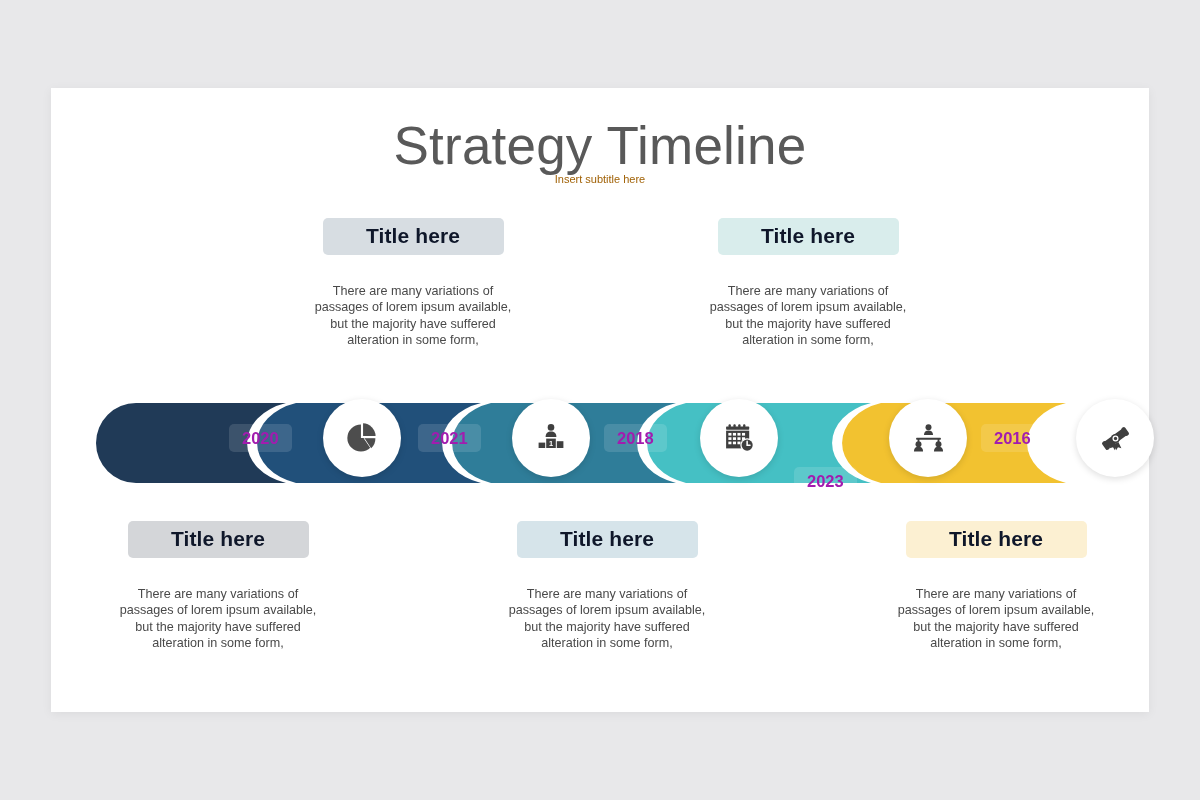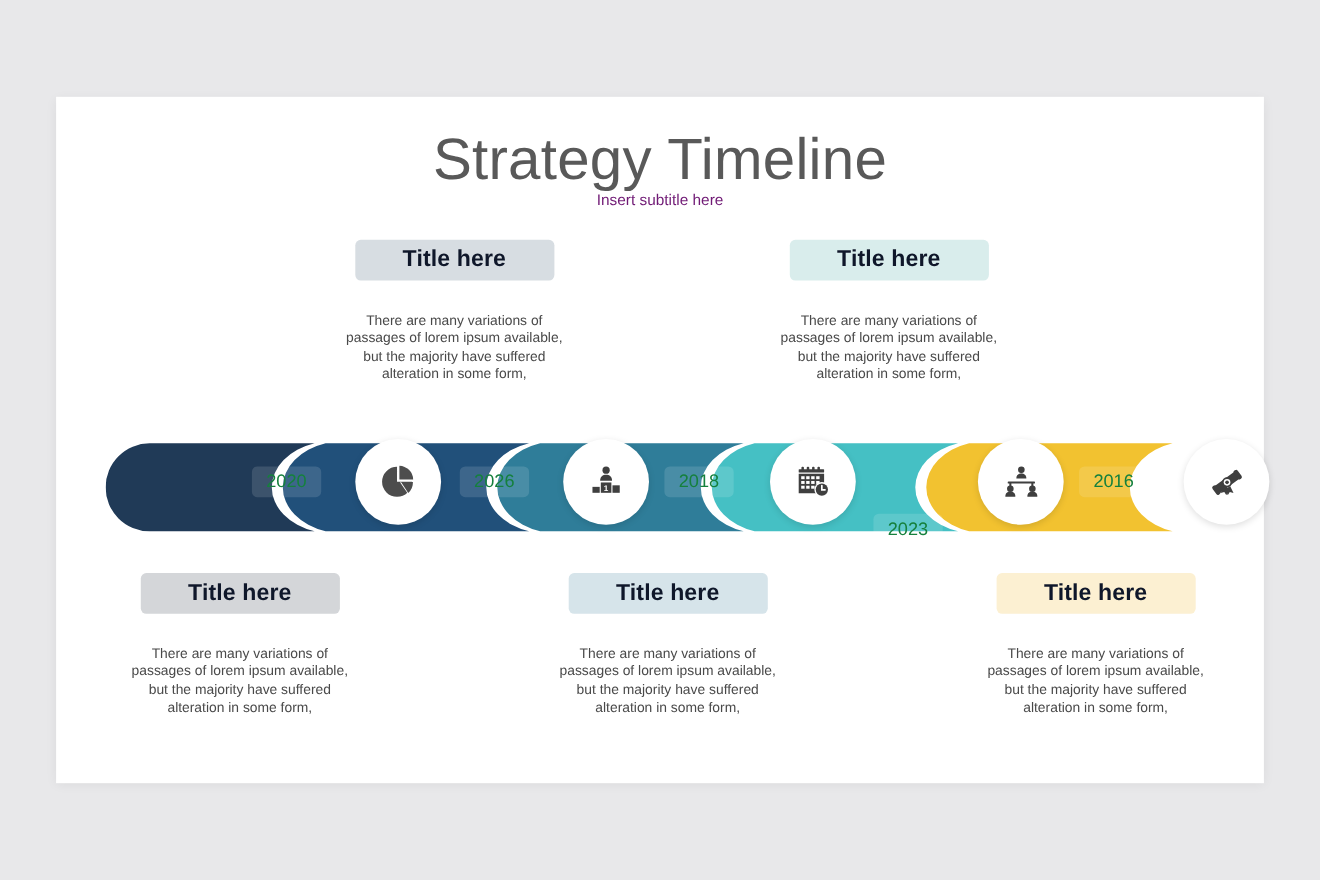--- a/index.html
+++ b/index.html
@@ -34,23 +34,23 @@
     font-weight: 400;
     color: #595959;
     letter-spacing: 0.2px;
   }
   .slide-subtitle {
     position: absolute;
     left: 0;
     top: 85px;
     width: 100%;
     text-align: center;
-    font-size: 14px;
+    font-size: 11px;
     font-weight: 400;
-    color: #701a75;
+    color: #a16207;
   }
 
   
   .block {
     position: absolute;
     width: 200px;
     text-align: center;
   }
   .block-title {
     display: inline-block;
@@ -83,22 +83,22 @@
     top: 0;
   }
   .year-chip {
     position: absolute;
     top: 26px;
     height: 28px;
     line-height: 28px;
     padding: 0 13px;
     border-radius: 5px;
     font-size: 16.5px;
-    font-weight: normal;
-    color: #15803d;
+    font-weight: bold;
+    color: #a21caf;
     text-align: center;
     white-space: nowrap;
     background: rgba(255,255,255,0.13);
   }
   .icon-circle {
     position: absolute;
     top: 1px;
     width: 78px;
     height: 78px;
     border-radius: 50%;
@@ -137,21 +137,21 @@
       <path d="M 200 5 A 56 42 0 0 0 200 85 L 385 85 A 56 42 0 0 1 385 5 Z" fill="#21507a"></path>
 
       <path d="M 395 5 A 56 42 0 0 0 395 85 L 580 85 A 56 42 0 0 1 580 5 Z" fill="#2f7d99"></path>
 
       <path d="M 590 5 A 56 42 0 0 0 590 85 L 775 85 A 56 42 0 0 1 775 5 Z" fill="#45c0c4"></path>
 
       <path d="M 785 5 A 56 42 0 0 0 785 85 L 970 85 A 56 42 0 0 1 970 5 Z" fill="#f2c230"></path>
     </svg>
 
     <div class="year-chip" style="left:133px;">2020</div>
-    <div class="year-chip" style="left:322px;">2026</div>
+    <div class="year-chip" style="left:322px;">2021</div>
     <div class="year-chip" style="left:508px;">2018</div>
     <div class="year-chip" style="left:698px;margin-top:43px;">2023</div>
     <div class="year-chip" style="left:885px;">2016</div>
 
     <div class="icon-circle" style="left:227px;">
       <span>
         <svg width="34" height="34" viewBox="0 0 32 32" fill="#4d4d4d">
           <path d="M15 3.2 A12.8 12.8 0 1 0 27.8 16 L15 16 Z"></path>
           <path d="M17 2.2 L17 14 L28.8 14 A12.2 12.2 0 0 0 17 2.2 Z"></path>
           <path d="M18.6 16.9 L28.5 16.9 A12 12 0 0 1 24.4 25.3 Z" fill="#ffffff" stroke="#ffffff" stroke-width="1.1"></path>

